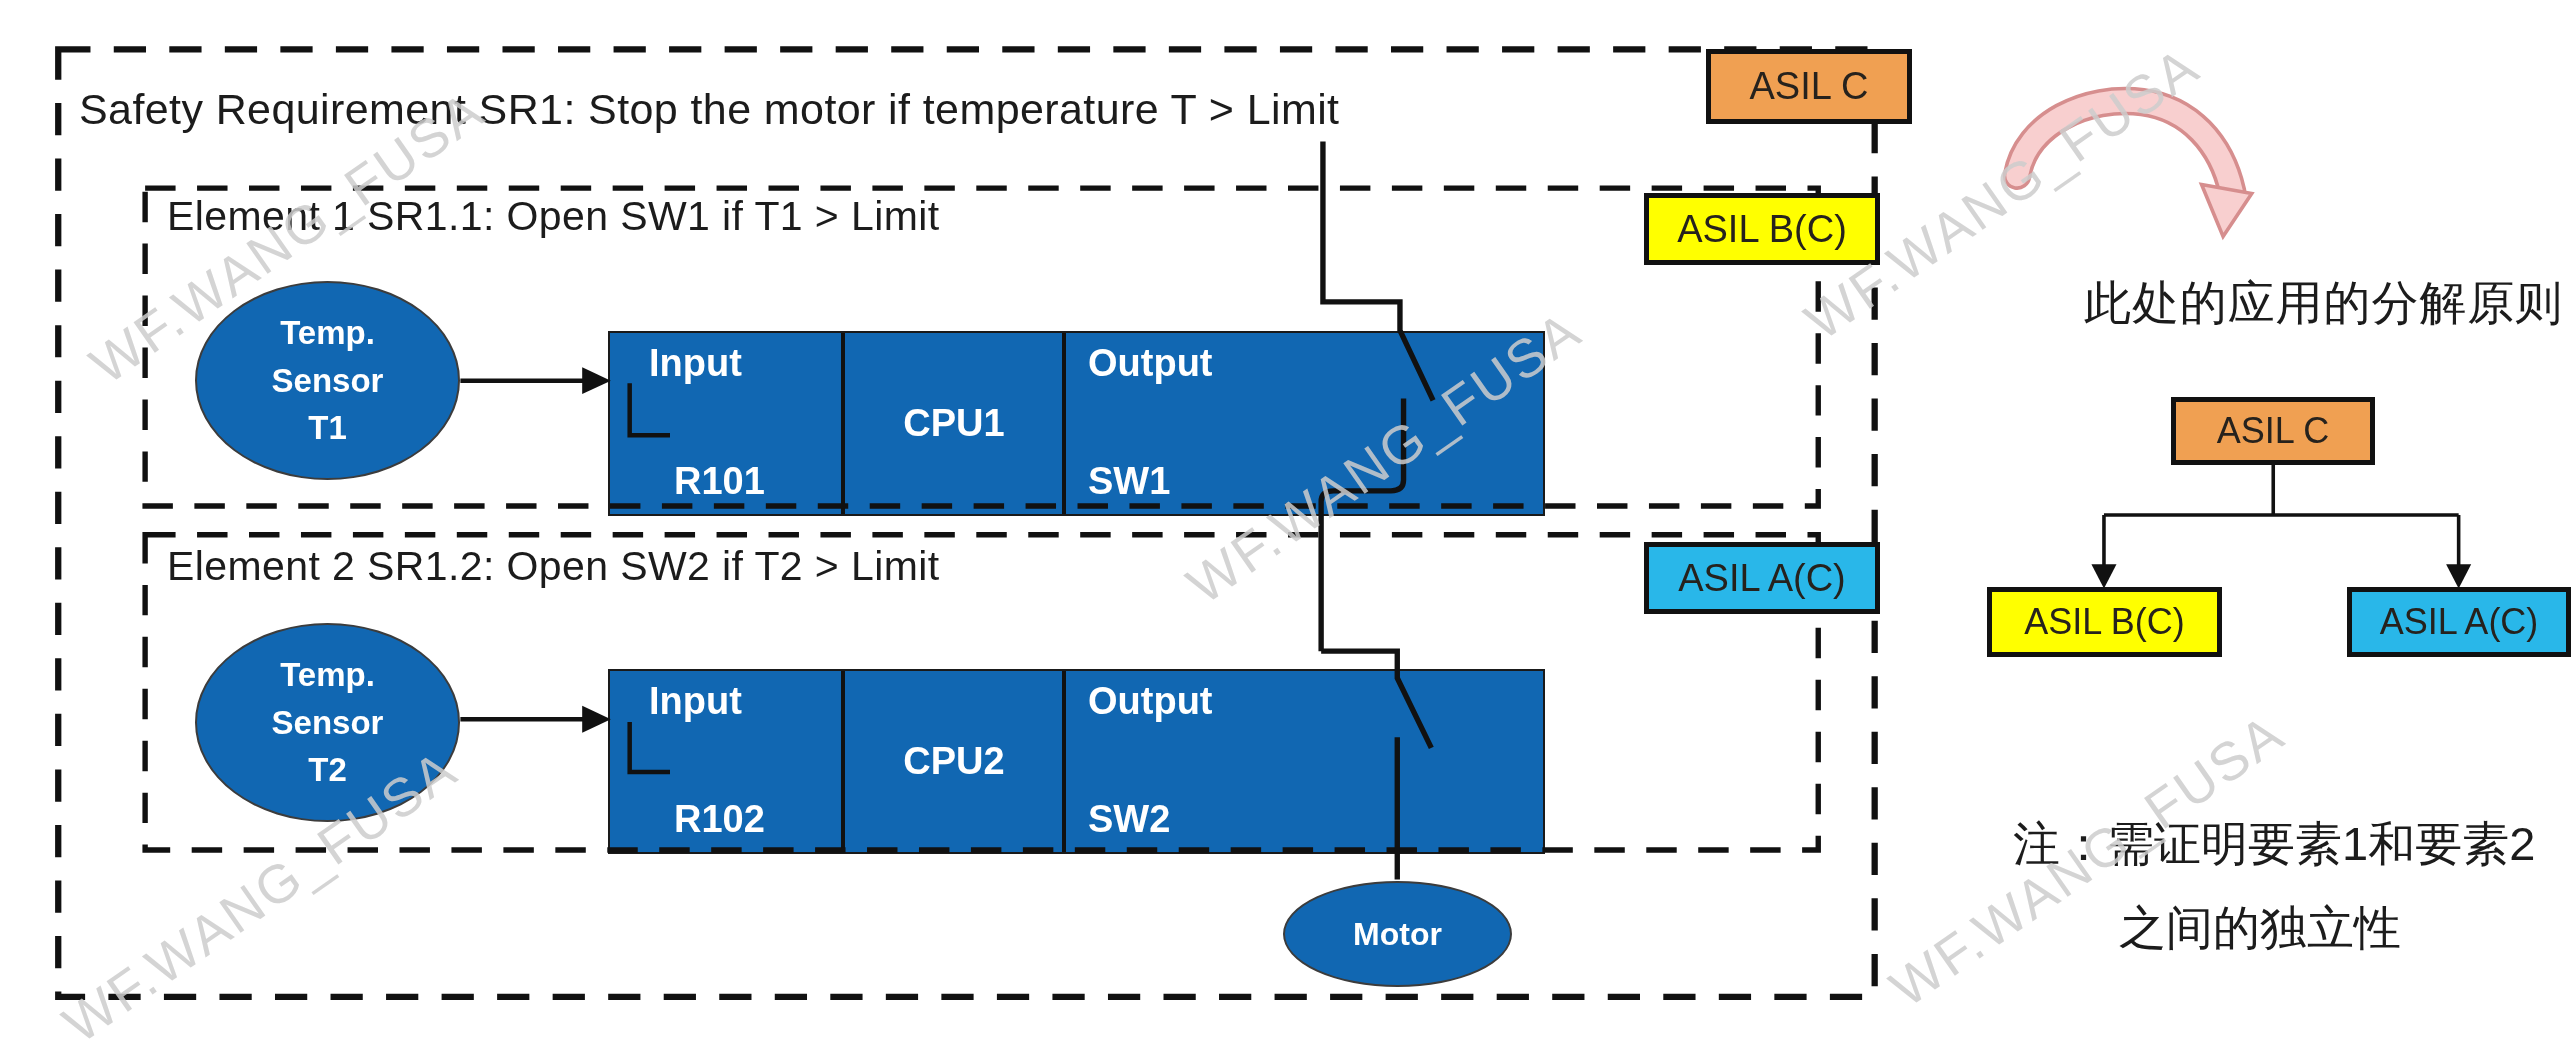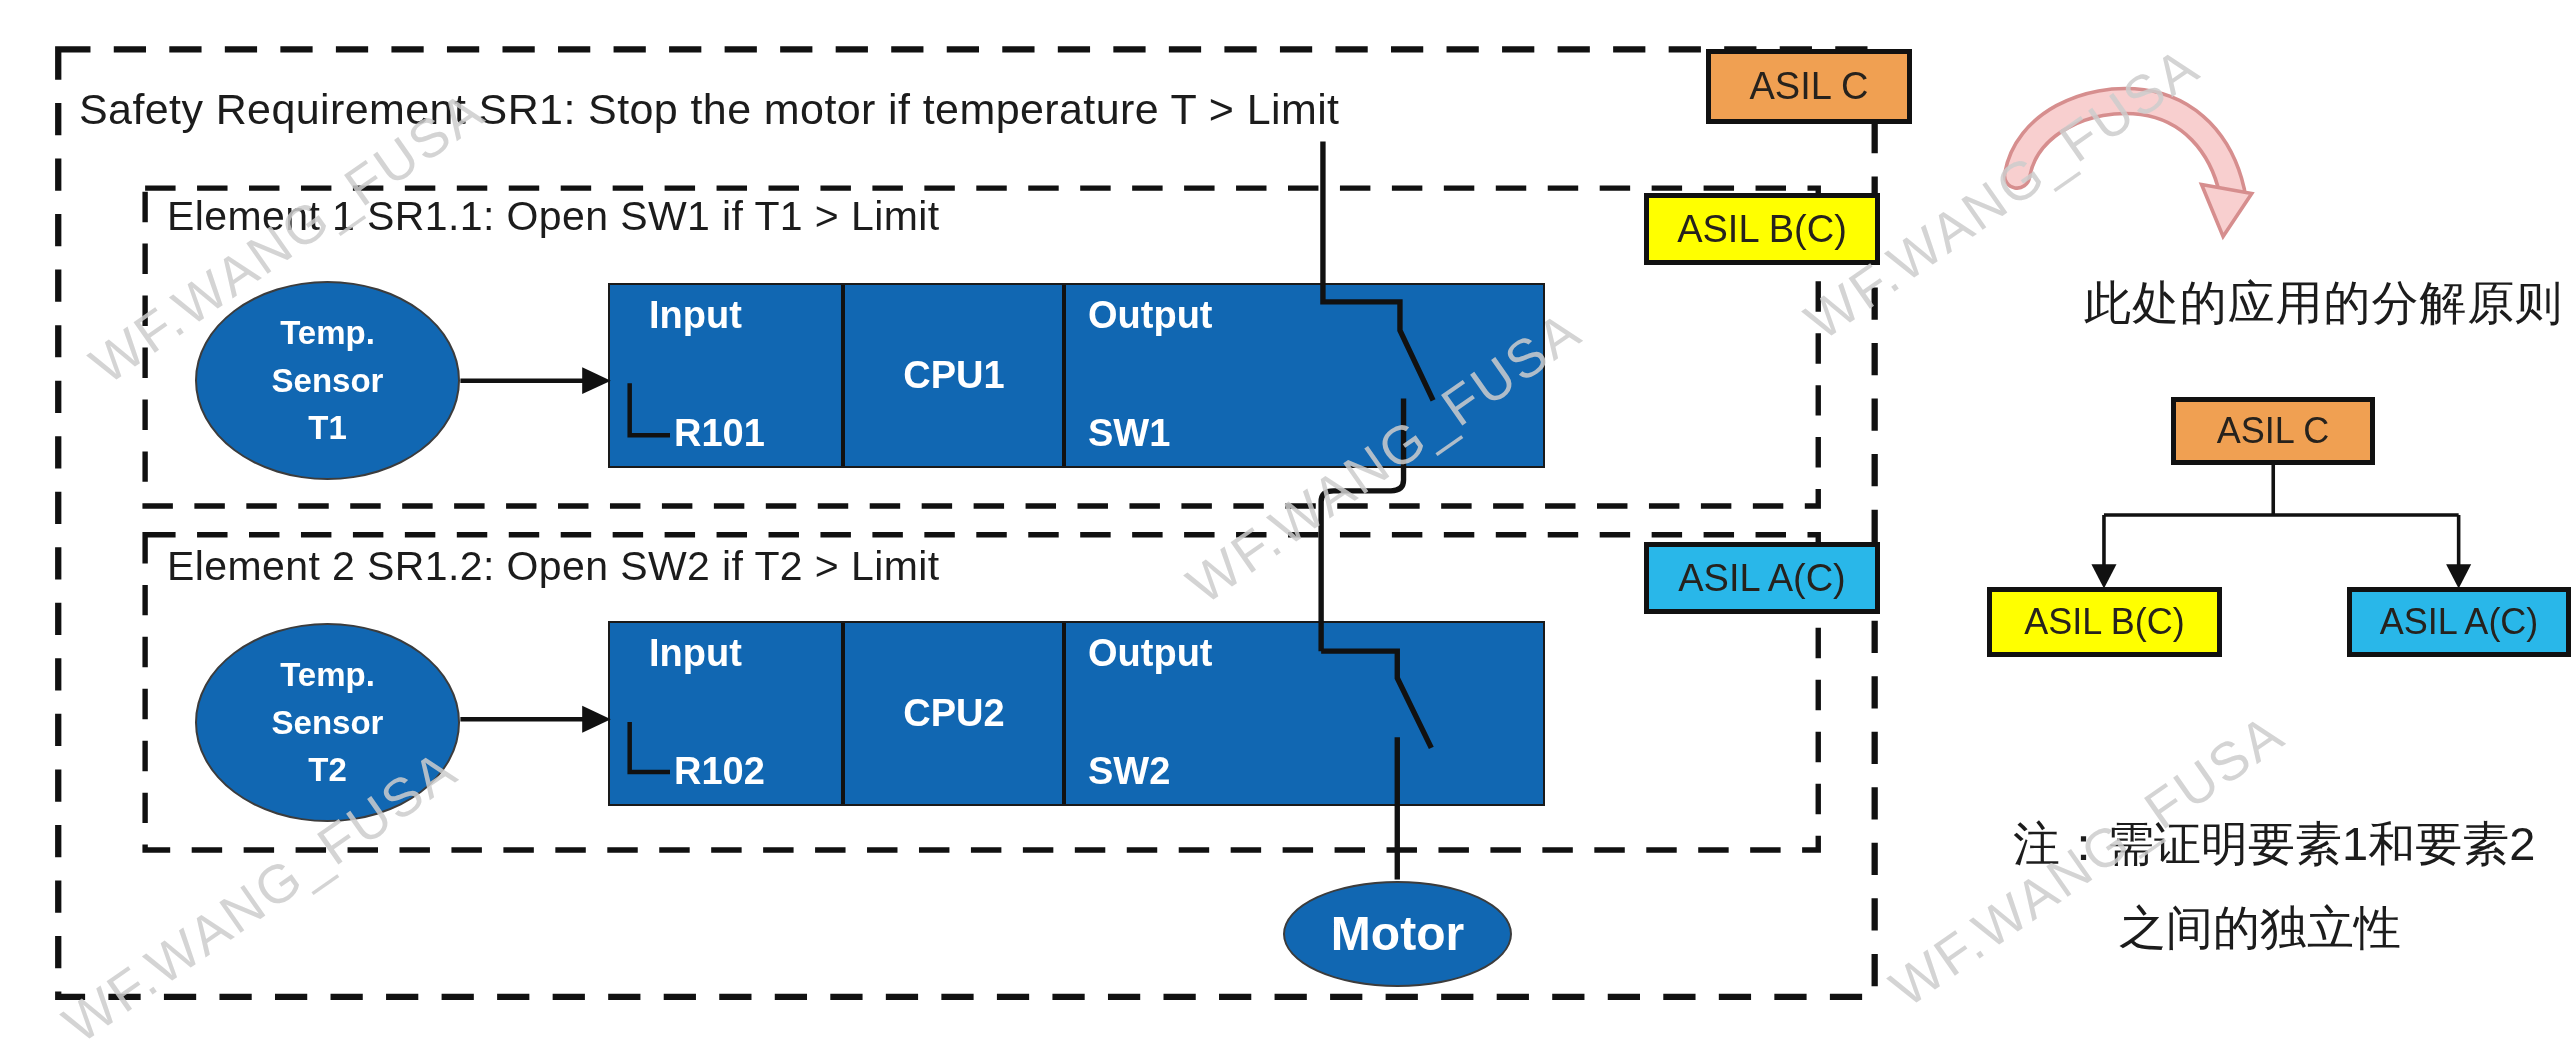--- a/index.html
+++ b/index.html
@@ -19,22 +19,22 @@
   .badge-asilc{left:1706px;top:49px;width:206px;height:75px;background:var(--asil_c_orange);}
   .badge-asilb{left:1644px;top:193px;width:236px;height:72px;background:var(--asil_b_yellow);}
   .badge-asila{left:1644px;top:542px;width:236px;height:72px;background:var(--asil_a_cyan);}
   
   .ellipse{background:var(--shape_blue);border:2.7px solid #3c3c3c;border-radius:50%;
            display:flex;flex-direction:column;align-items:center;justify-content:center;
            color:#fff;font-weight:600;box-sizing:border-box;}
   .sensor{width:265px;height:199px;font-size:33px;line-height:1.45;text-align:right;}
   .sensor-t1{left:195px;top:281px;}
   .sensor-t2{left:195px;top:623px;}
-  .motor{left:1283px;top:881px;width:229px;height:106px;font-size:48px;line-height:1;}
-  .block{background:var(--shape_blue);border:2.7px solid #1a1a1a;box-sizing:border-box;}
+  .motor{left:1283px;top:881px;width:229px;height:106px;font-size:32px;line-height:1;}
+  .block{background:var(--shape_blue);border:2.7px solid #1a1a1a;box-sizing:border-box;margin-top:48px;}
   .block1{left:608px;top:283px;width:937px;height:185px;}
   .block2{left:608px;top:621px;width:937px;height:185px;}
   .block .divider{position:absolute;top:0;bottom:0;width:3.6px;background:#111;}
   .block .div-a{left:231px;} .block .div-b{left:452px;}
   .block .wlbl{position:absolute;color:#fff;font-weight:600;font-size:38px;white-space:nowrap;}
   .block .lbl-input{left:39px;top:9px;}
   .block .lbl-inch{left:64px;bottom:10.7px;}
   .block .lbl-cpu{left:235px;width:218px;top:0;bottom:0;display:flex;align-items:center;justify-content:center;}
   .block .lbl-output{left:478px;top:9px;}
   .block .lbl-outch{left:478px;bottom:10.7px;}

